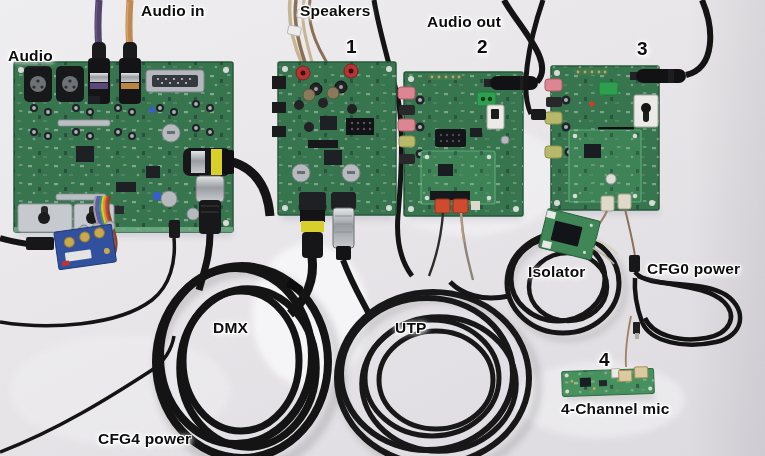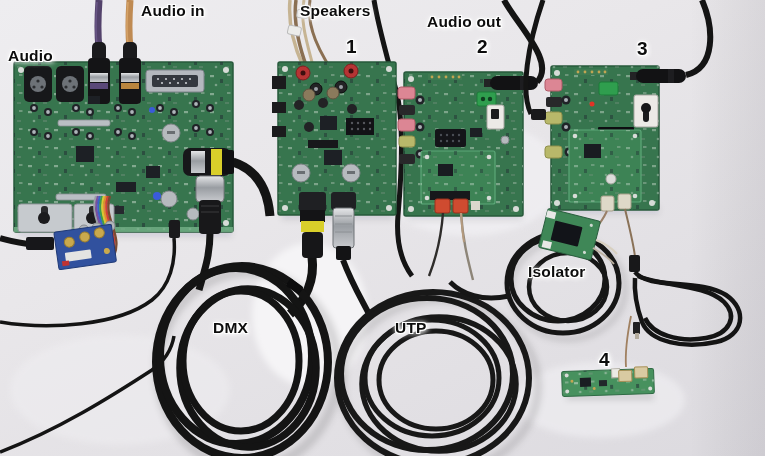--- a/index.html
+++ b/index.html
@@ -522,15 +522,18 @@
 <div class="lbl" style="left:8px;top:48px">Audio</div>
 <div class="lbl" style="left:141px;top:3px">Audio in</div>
 <div class="lbl" style="left:300px;top:3px">Speakers</div>
 <div class="lbl num" style="left:346px;top:37px">1</div>
 <div class="lbl" style="left:427px;top:14px">Audio out</div>
 <div class="lbl num" style="left:477px;top:37px">2</div>
 <div class="lbl num" style="left:637px;top:39px">3</div>
 <div class="lbl" style="left:213px;top:320px">DMX</div>
 <div class="lbl" style="left:395px;top:320px">UTP</div>
 <div class="lbl" style="left:528px;top:264px">Isolator</div>
+<div class="lbl" style="left:647px;top:261px">CFG0 power</div>
 <div class="lbl num" style="left:599px;top:350px">4</div>
+<div class="lbl" style="left:561px;top:401px">4-Channel mic</div>
+<div class="lbl" style="left:98px;top:431px">CFG4 power</div>
 
 </div>
 
 </body></html>

